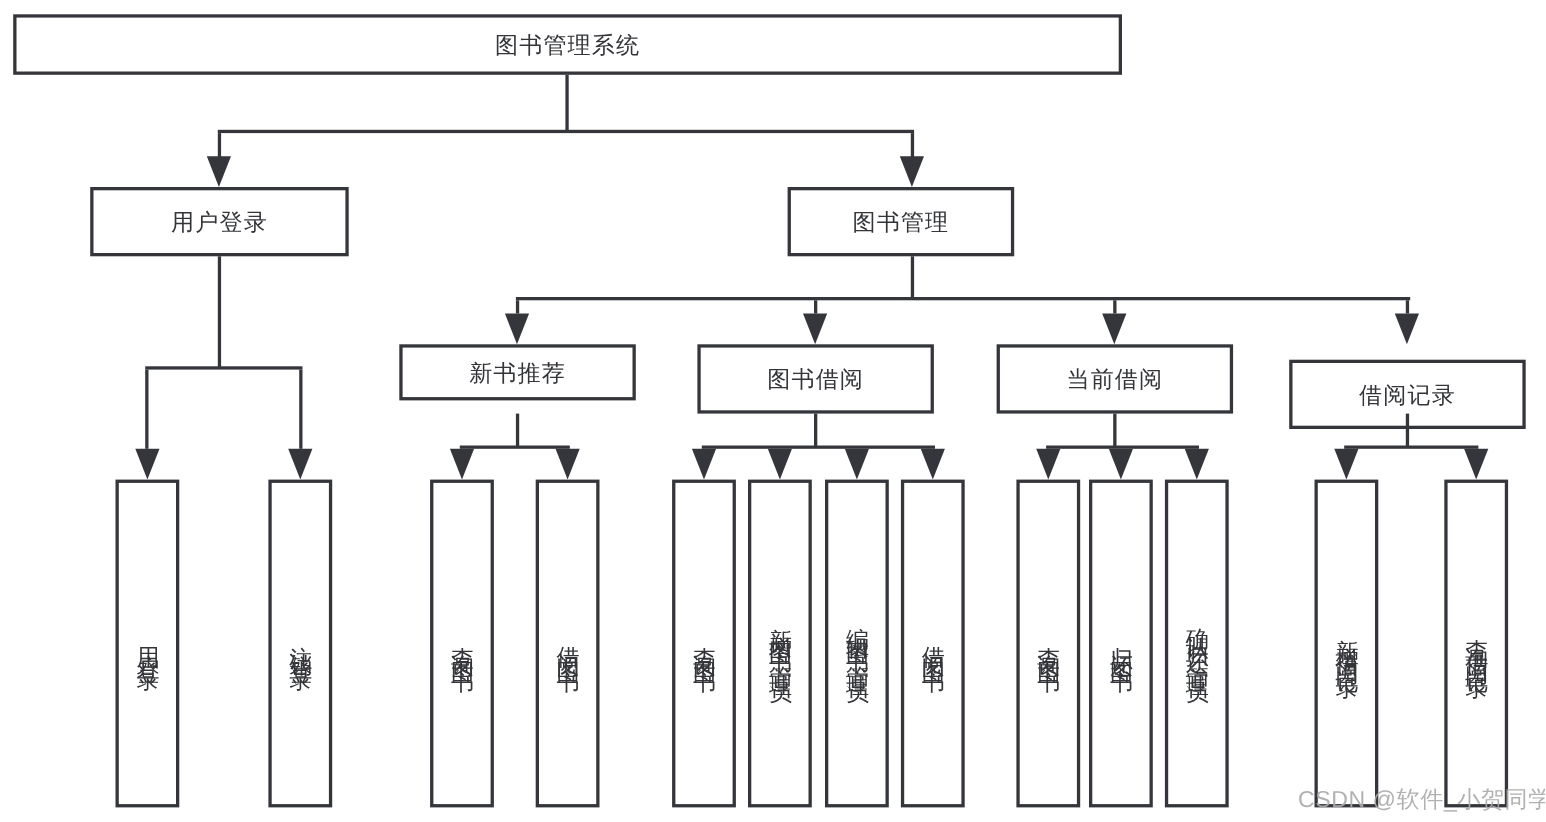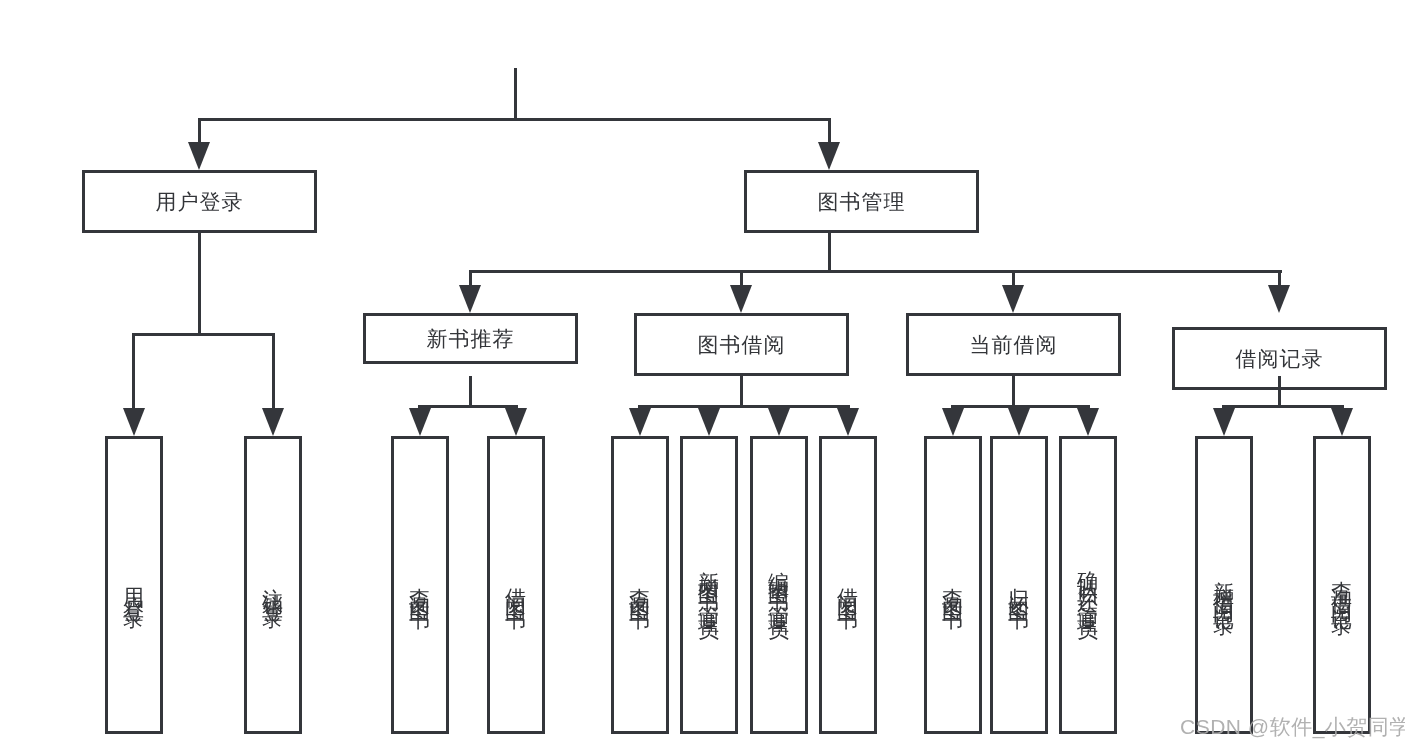--- a/index.html
+++ b/index.html
@@ -56,30 +56,31 @@
     opacity:0.92;
     z-index:20;
     white-space:nowrap;
   }
 </style>
 </head>
 <body>
 
 <div class="canvas">
 
+  <div class="box" style="left:12px;top:13px;width:1008px;height:55px">图书管理系统</div>
 
   <div class="line" style="left:514px;top:68px;width:3px;height:52px"></div>
   <div class="line" style="left:198px;top:118px;width:633px;height:3px"></div>
   <div class="line" style="left:198px;top:121px;width:3px;height:23px"></div>
   <div class="line" style="left:828px;top:121px;width:3px;height:23px"></div>
   <div class="arrow" style="left:188px;top:142px"></div>
   <div class="arrow" style="left:818px;top:142px"></div>
 
   <div class="box" style="left:82px;top:170px;width:235px;height:63px">用户登录</div>
-  <div class="box" style="left:744px;top:170px;width:235px;height:63px">图书管理</div>
+  <div class="box" style="left:716px;top:170px;width:206px;height:63px">图书管理</div>
 
   <div class="line" style="left:198px;top:233px;width:3px;height:102px"></div>
   <div class="line" style="left:132px;top:333px;width:143px;height:3px"></div>
   <div class="line" style="left:132px;top:336px;width:3px;height:72px"></div>
   <div class="line" style="left:272px;top:336px;width:3px;height:72px"></div>
   <div class="arrow" style="left:123px;top:408px"></div>
   <div class="arrow" style="left:262px;top:408px"></div>
 
   <div class="line" style="left:828px;top:233px;width:3px;height:39px"></div>
   <div class="line" style="left:469px;top:270px;width:813px;height:3px"></div>

